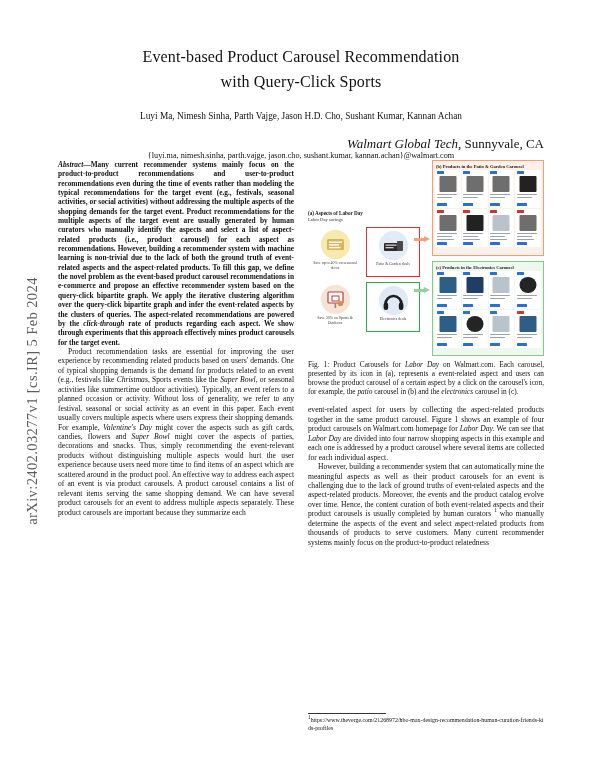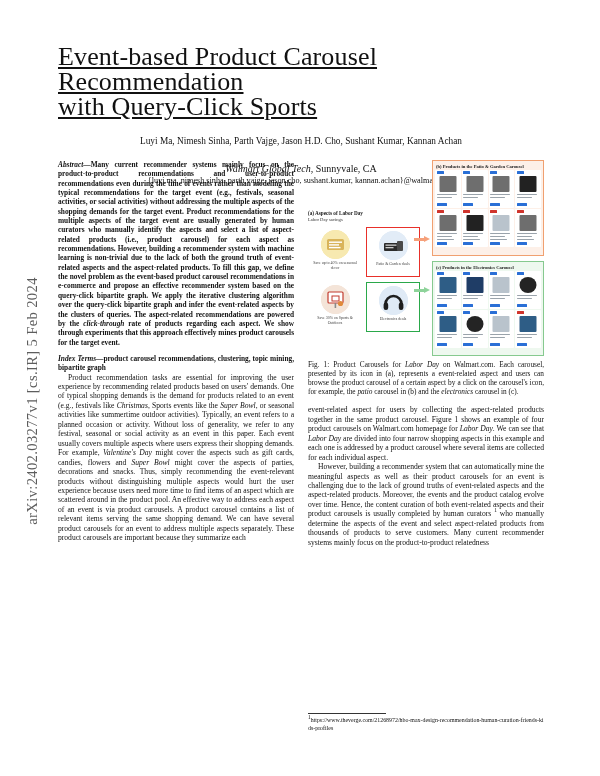--- a/index.html
+++ b/index.html
@@ -39,38 +39,38 @@
   #content {
     position: absolute;
     left: 58px;
     top: 44px;
     width: 486px;
     height: 690px;
   }
 
   
   .title {
-    font-size: 26px;
+    text-align: center;
+    font-size: 16px;
     line-height: 25px;
     letter-spacing: 0.15px;
     margin: 0 0 16px 0;
     font-weight: normal;
-    text-decoration: underline;
   }
   .title .l2 { display: block; }
 
   .authors {
     text-align: center;
     font-size: 9.3px;
     line-height: 12px;
     margin: 16px;
   }
   .affil {
-    text-align: center;
-    font-size: 10px;
+    text-align: right;
+    font-size: 13px;
     line-height: 11px;
     margin: 1px 0 0 0;
   }
   .affil .inst { font-style: italic; }
   .emails {
     text-align: center;
     font-size: 8.2px;
     line-height: 11px;
     margin: 1px 0 0 0;
   }
@@ -361,21 +361,20 @@
       <span class="inst">Walmart Global Tech</span><span>, Sunnyvale, CA</span>
     </p>
     <p class="emails">{luyi.ma, nimesh.sinha, parth.vajge, jason.cho, sushant.kumar, kannan.achan}@walmart.com</p>
 
     <div id="columns">
 
       <div class="col col-left">
 
         <p class="abstract"><span class="lead">Abstract</span><span>—</span><span>Many current recommender systems mainly focus on the product-to-product recommendations and user-to-product recommendations even during the time of events rather than modeling the typical recommendations for the target event (e.g., festivals, seasonal activities, or social activities) without addressing the multiple aspects of the shopping demands for the target event. Product recommendations for the multiple aspects of the target event are usually generated by human curators who manually identify the aspects and select a list of aspect-related products (i.e., product carousel) for each aspect as recommendations. However, building a recommender system with machine learning is non-trivial due to the lack of both the ground truth of event-related aspects and the aspect-related products. To fill this gap, we define the novel problem as the event-based product carousel recommendations in e-commerce and propose an effective recommender system based on the query-click bipartite graph. We apply the iterative clustering algorithm over the query-click bipartite graph and infer the event-related aspects by the clusters of queries. The aspect-related recommendations are powered by the </span><i>click-through</i><span> rate of products regarding each aspect. We show through experiments that this approach effectively mines product carousels for the target event.</span></p>
 
-        <p class="indexterms"><span class="lead">Index Terms</span><span>—</span><span>product carousel recommendations, clustering, topic mining, bipartite graph</span></p>
 
 
         <p class="body-p first"><span>Product recommendation tasks are essential for improving the user experience by recommending related products based on users' demands. One of typical shopping demands is the demand for products related to an event (e.g., festivals like </span><i class="it">Christmas</i><span>, Sports events like the </span><i class="it">Super Bowl</i><span>, or seasonal activities like summertime outdoor activities). Typically, an event refers to a planned occasion or activity. Without loss of generality, we refer to any festival, seasonal or social activity as an event in this paper. Each event usually covers multiple aspects where users express their shopping demands. For example, </span><i class="it">Valentine's Day</i><span> might cover the aspects such as gift cards, candies, flowers and </span><i class="it">Super Bowl</i><span> might cover the aspects of parties, decorations and snacks. Thus, simply recommending the event-relevant products without distinguishing multiple aspects would hurt the user experience because users need more time to find items of an aspect which are scattered around in the product pool. An effective way to address each aspect of an event is via product carousels. A product carousel contains a list of relevant items serving the same shopping demand. We can have several product carousels for an event to address multiple aspects separately. These product carousels are important because they summarize each</span></p>
       </div>
 
       <div class="col col-right">
 
         <div id="figure">
 
           <div class="panel-a">

